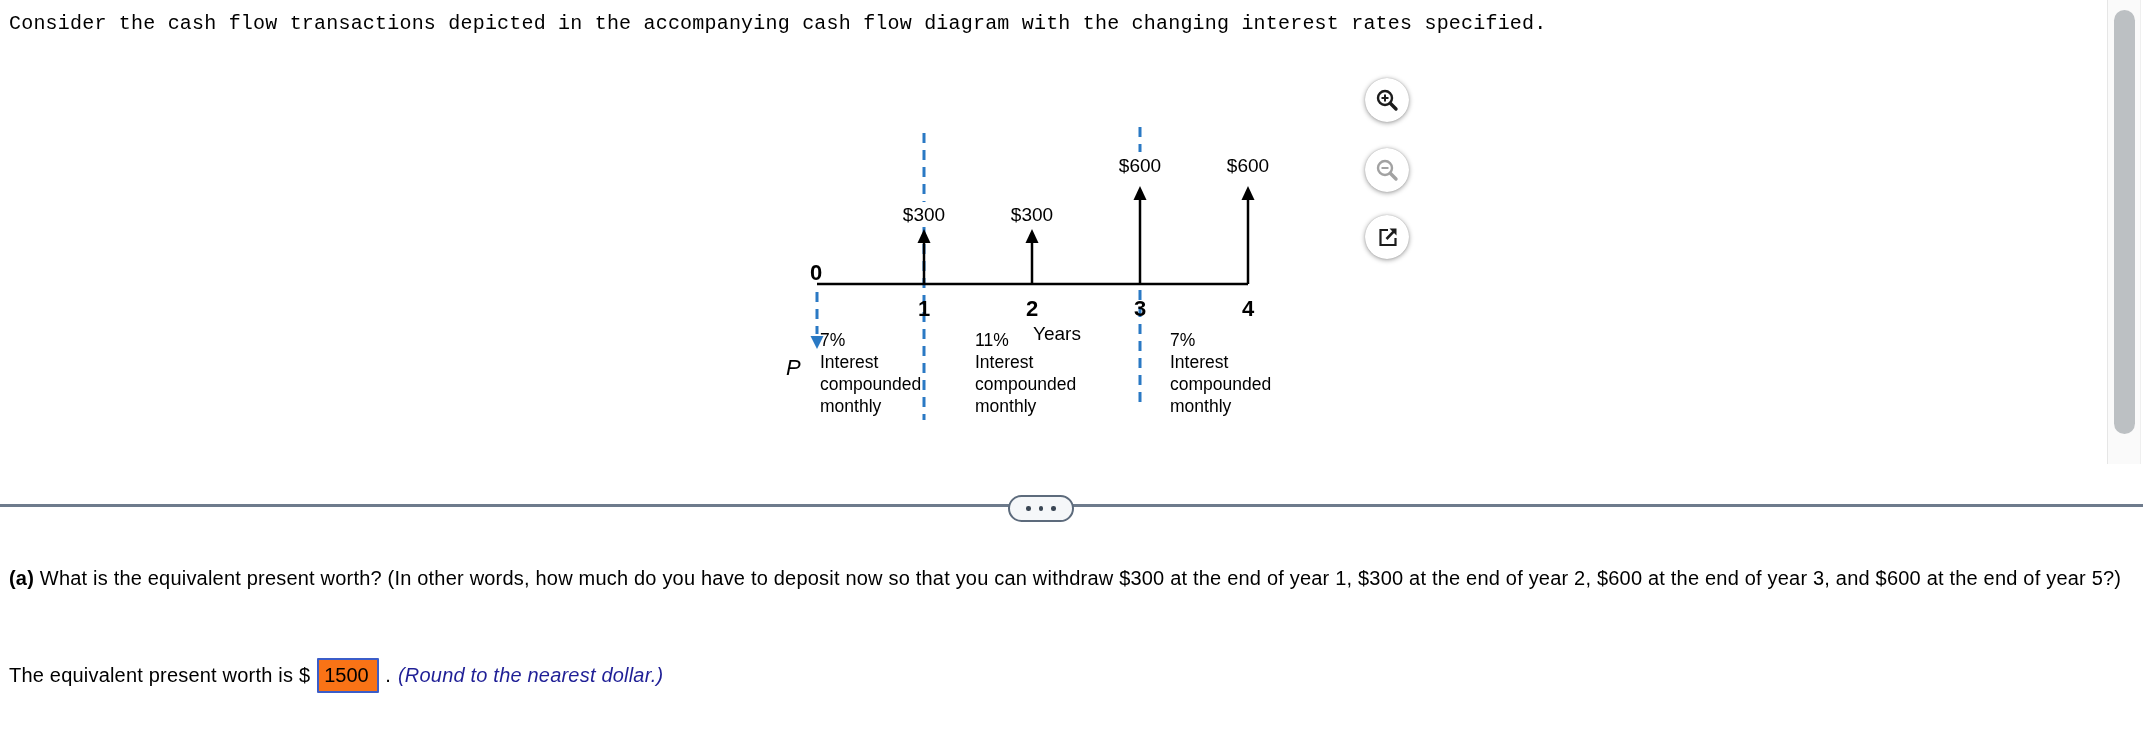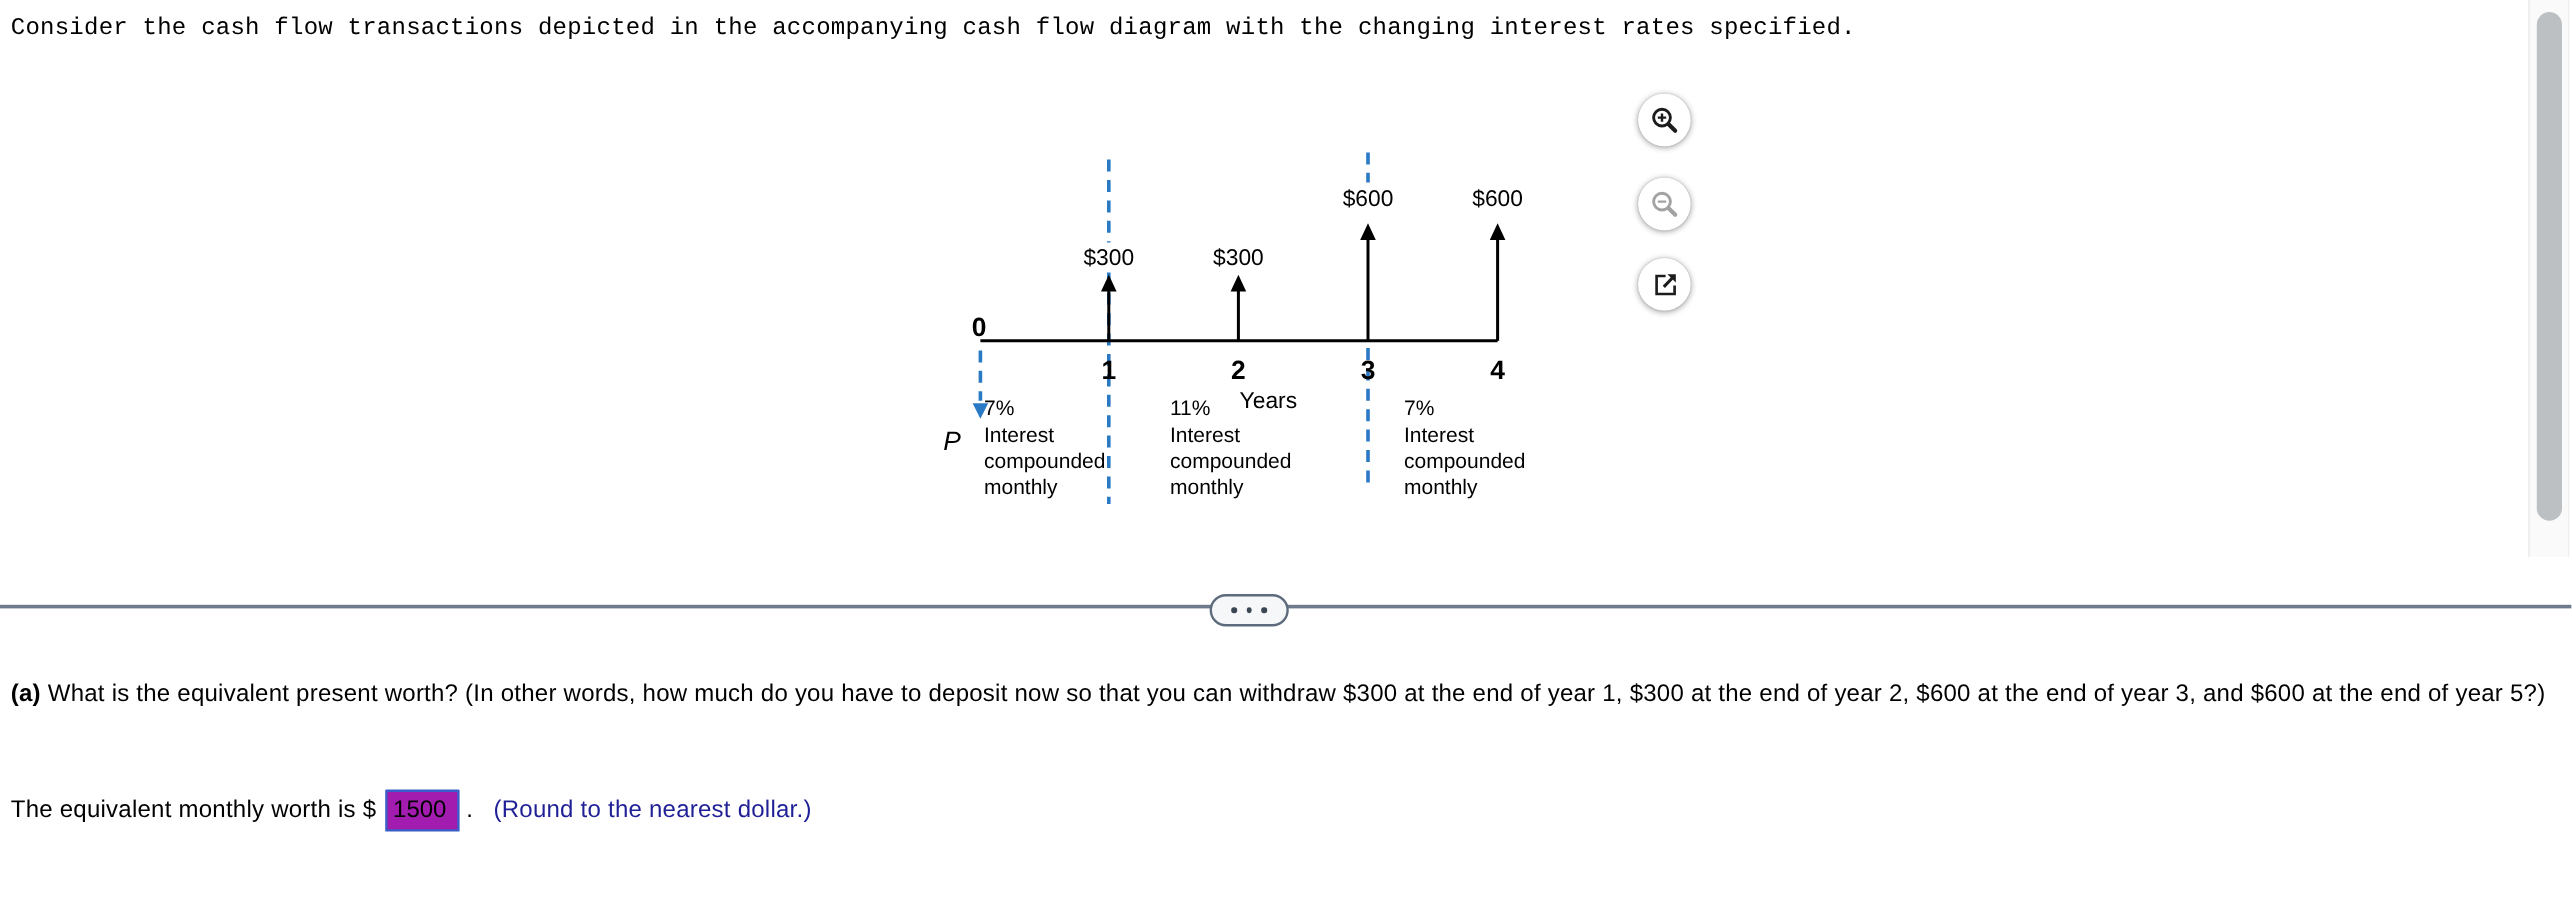--- a/index.html
+++ b/index.html
@@ -55,24 +55,24 @@
   .question .part { font-weight: bold; }
 
   .answer-row {
     position: absolute; left: 9px; top: 657px; height: 36px;
     display: flex; align-items: center; font-size: 20px; letter-spacing: 0.2px;
   }
   .answer-input {
     width: 62px; height: 35px; margin-left: 7px;
     border: 2px solid #3b5dc9; border-radius: 1px;
     font-family: "Liberation Sans", sans-serif; font-size: 20px; color: #000;
-    padding: 0 5px; outline: none; background: #a21caf;
+    padding: 0 5px; outline: none; background: #f97316;
   }
   .answer-period { margin-left: 6px; color: #000; }
-  .answer-hint { margin-left: 17px; color: #1f1f96; }
+  .answer-hint { margin-left: 7px; color: #1f1f96; font-style: italic; }
 </style>
 </head>
 <body>
 
 <div class="problem-statement">Consider the cash flow transactions depicted in the accompanying cash flow diagram with the changing interest rates specified.</div>
 
 <div class="diagram-wrap">
   <svg width="540" height="350" viewBox="770 80 540 350" font-family="Liberation Sans, sans-serif">
 
     <g stroke="#2a79c4" stroke-width="3" stroke-dasharray="10 7">
@@ -167,17 +167,17 @@
       <span class="dot"></span>
       <span class="dot"></span>
   </span>
 </button>
 
 <div class="question">
   <span class="part">(a)</span><span> What is the equivalent present worth? (In other words, how much do you have to deposit now so that you can withdraw $300 at the end of year 1, $300 at the end of year 2, $600 at the end of year 3, and $600 at the end of year 5?)</span>
 </div>
 
 <div class="answer-row">
-  <span>The equivalent monthly worth is $</span>
+  <span>The equivalent present worth is $</span>
   <input class="answer-input" type="text" value="1500" style="">
   <span class="answer-period">.</span>
   <span class="answer-hint">(Round to the nearest dollar.)</span>
 </div>
 
 </body></html>

